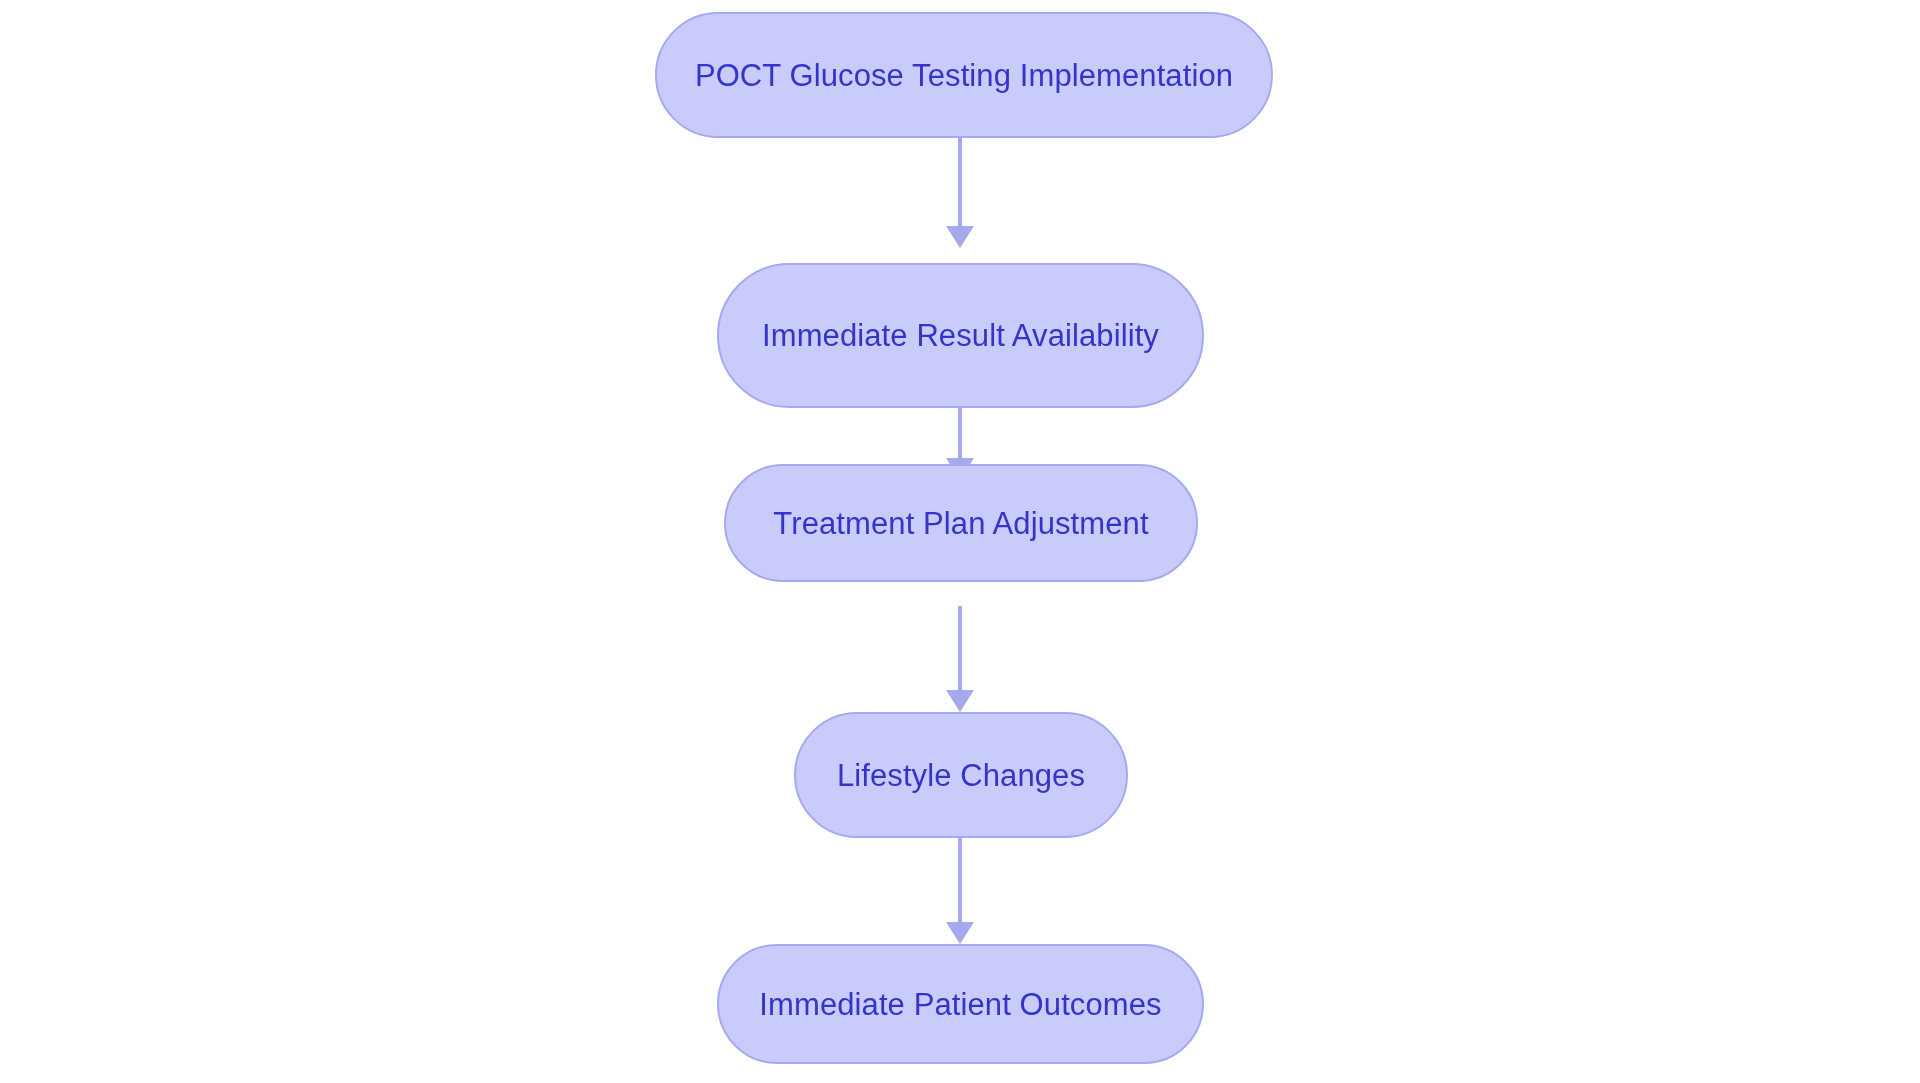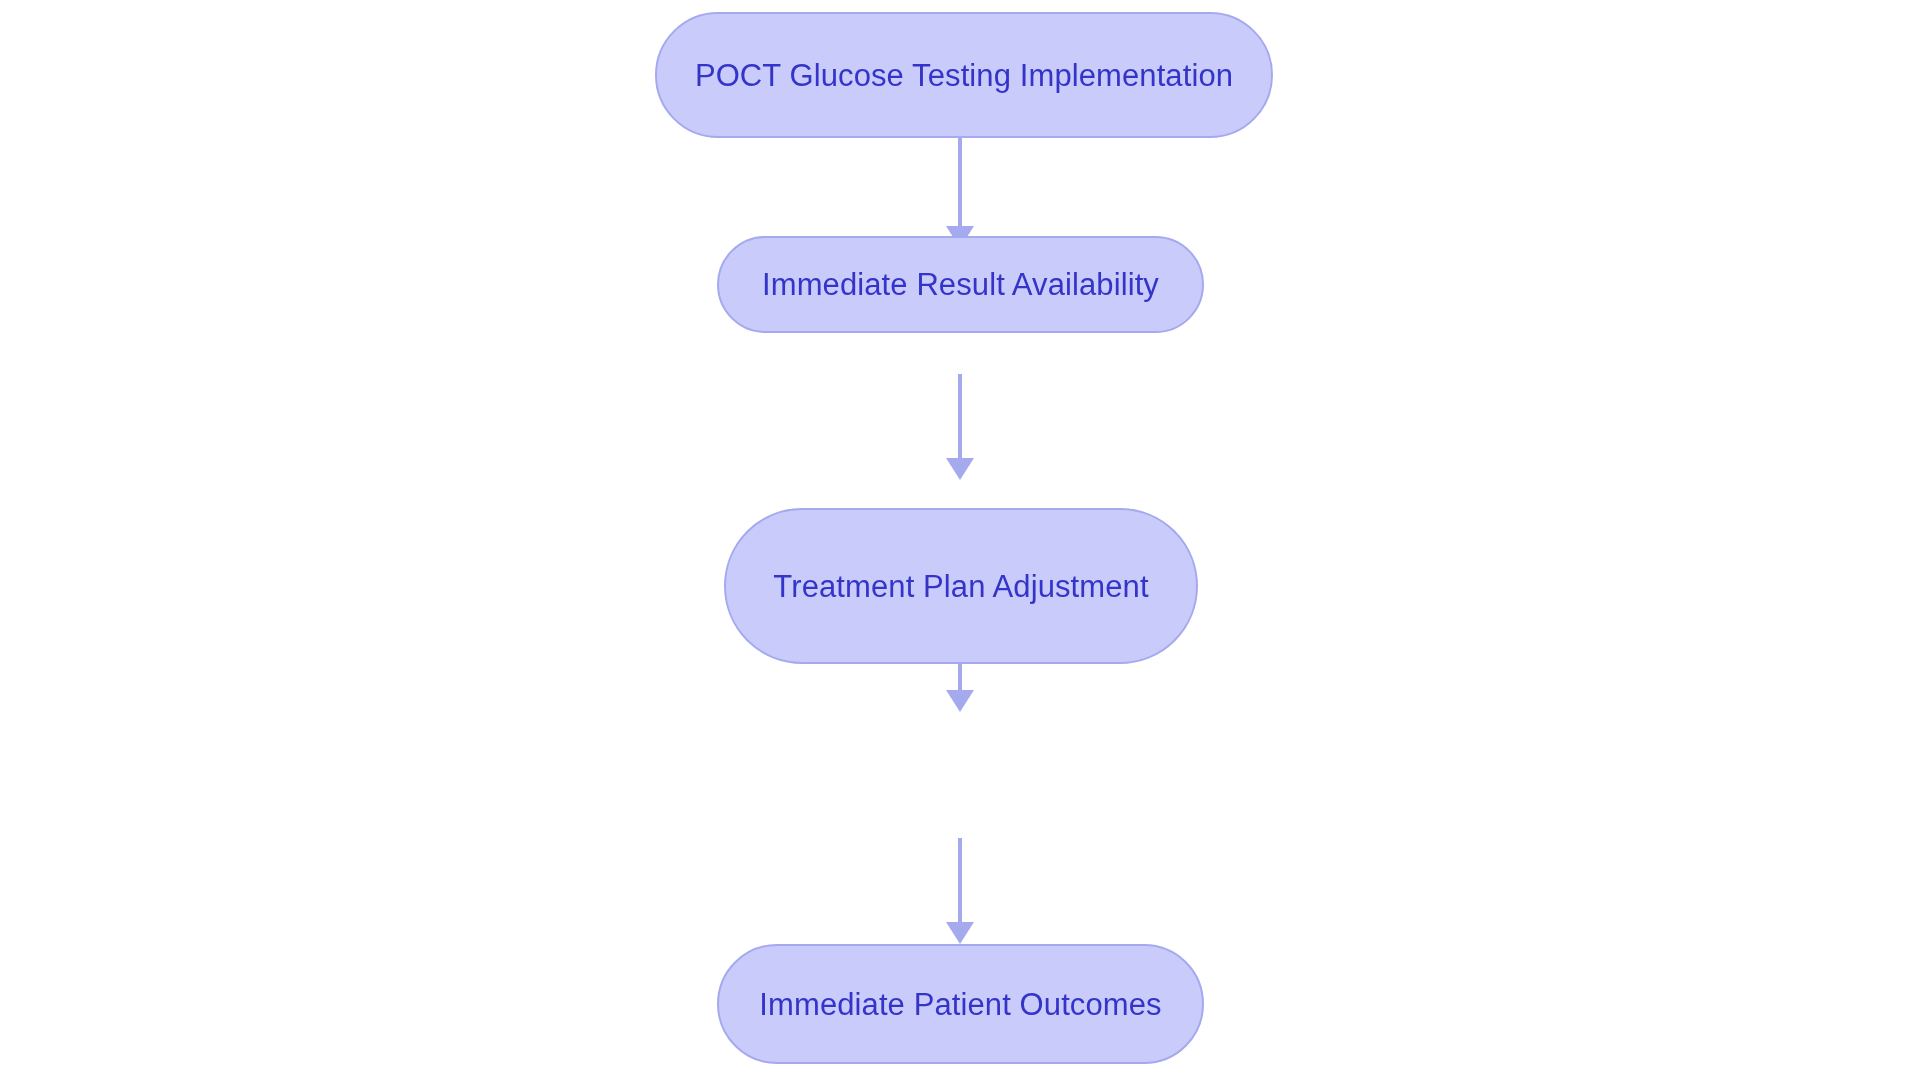--- a/index.html
+++ b/index.html
@@ -90,26 +90,29 @@
 
   <div class="flow-edge" style="left:960px; top:838px; width:0; height:106px;">
     <div class="edge-line" style="height:84px;"></div>
     <div class="edge-arrowhead" style="top:84px;"></div>
   </div>
 
   <div class="flow-node" style="left:655px; top:12px; width:618px; height:126px;justify-content:center;">
     <span class="flow-node-label">POCT Glucose Testing Implementation</span>
   </div>
 
-  <div class="flow-node" style="left:717px; top:236px; width:487px; height:97px;">
+  <div class="flow-node" style="left:717px; top:263px; width:487px; height:145px;">
     <span class="flow-node-label">Immediate Result Availability</span>
   </div>
 
-  <div class="flow-node" style="left:724px; top:508px; width:474px; height:156px;">
+  <div class="flow-node" style="left:724px; top:464px; width:474px; height:118px;">
     <span class="flow-node-label">Treatment Plan Adjustment</span>
   </div>
 
+  <div class="flow-node" style="left:794px; top:712px; width:334px; height:126px;">
+    <span class="flow-node-label">Lifestyle Changes</span>
+  </div>
 
   <div class="flow-node" style="left:717px; top:944px; width:487px; height:120px;">
     <span class="flow-node-label">Immediate Patient Outcomes</span>
   </div>
 
 </div>
 
 </body></html>

